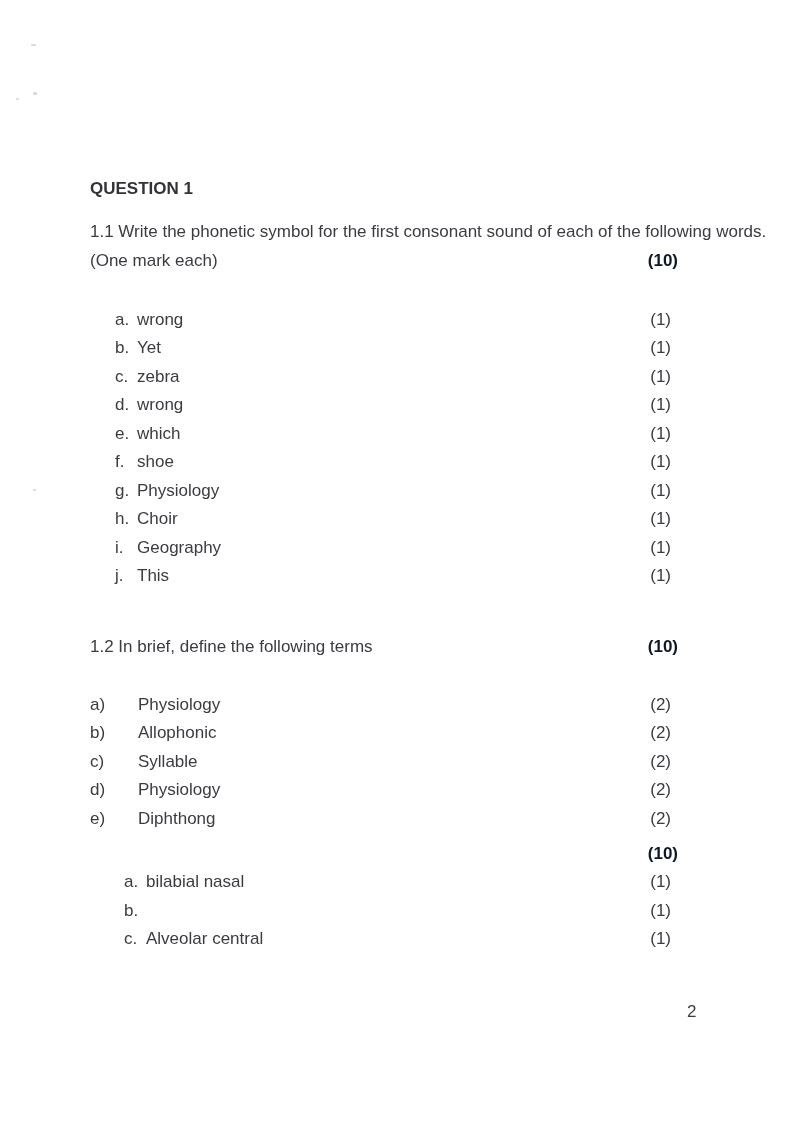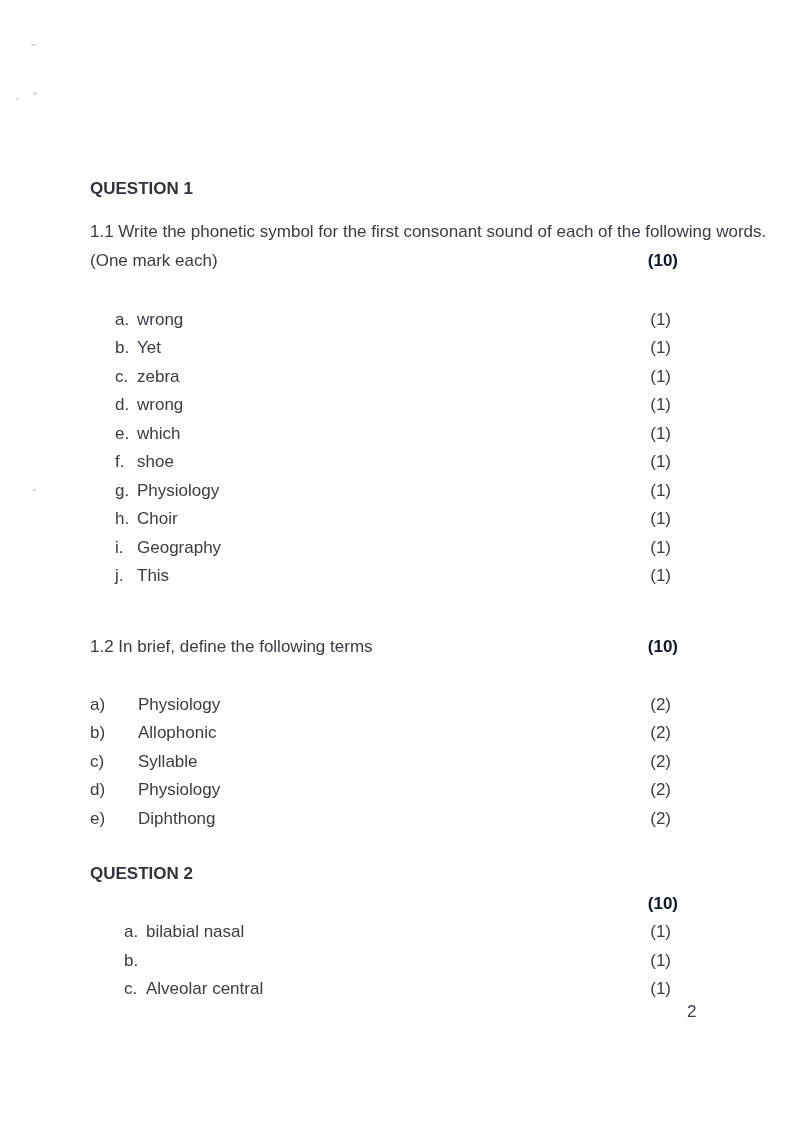--- a/index.html
+++ b/index.html
@@ -177,21 +177,20 @@
         <span class="word">Physiology</span>
         <span class="marks">(2)</span>
       </div>
       <div class="row">
         <span class="letter">e)</span>
         <span class="word">Diphthong</span>
         <span class="marks">(2)</span>
       </div>
     </div>
 
-    <div class="heading mt-q2-heading">QUESTION 2</div>
 
     <div class="prompt-line mt-q21-prompt">
       <span class="marks-total">(10)</span>
     </div>
 
     <div class="list-q21">
       <div class="row">
         <span class="letter">a.</span>
         <span class="word">bilabial nasal</span>
         <span class="marks">(1)</span>

